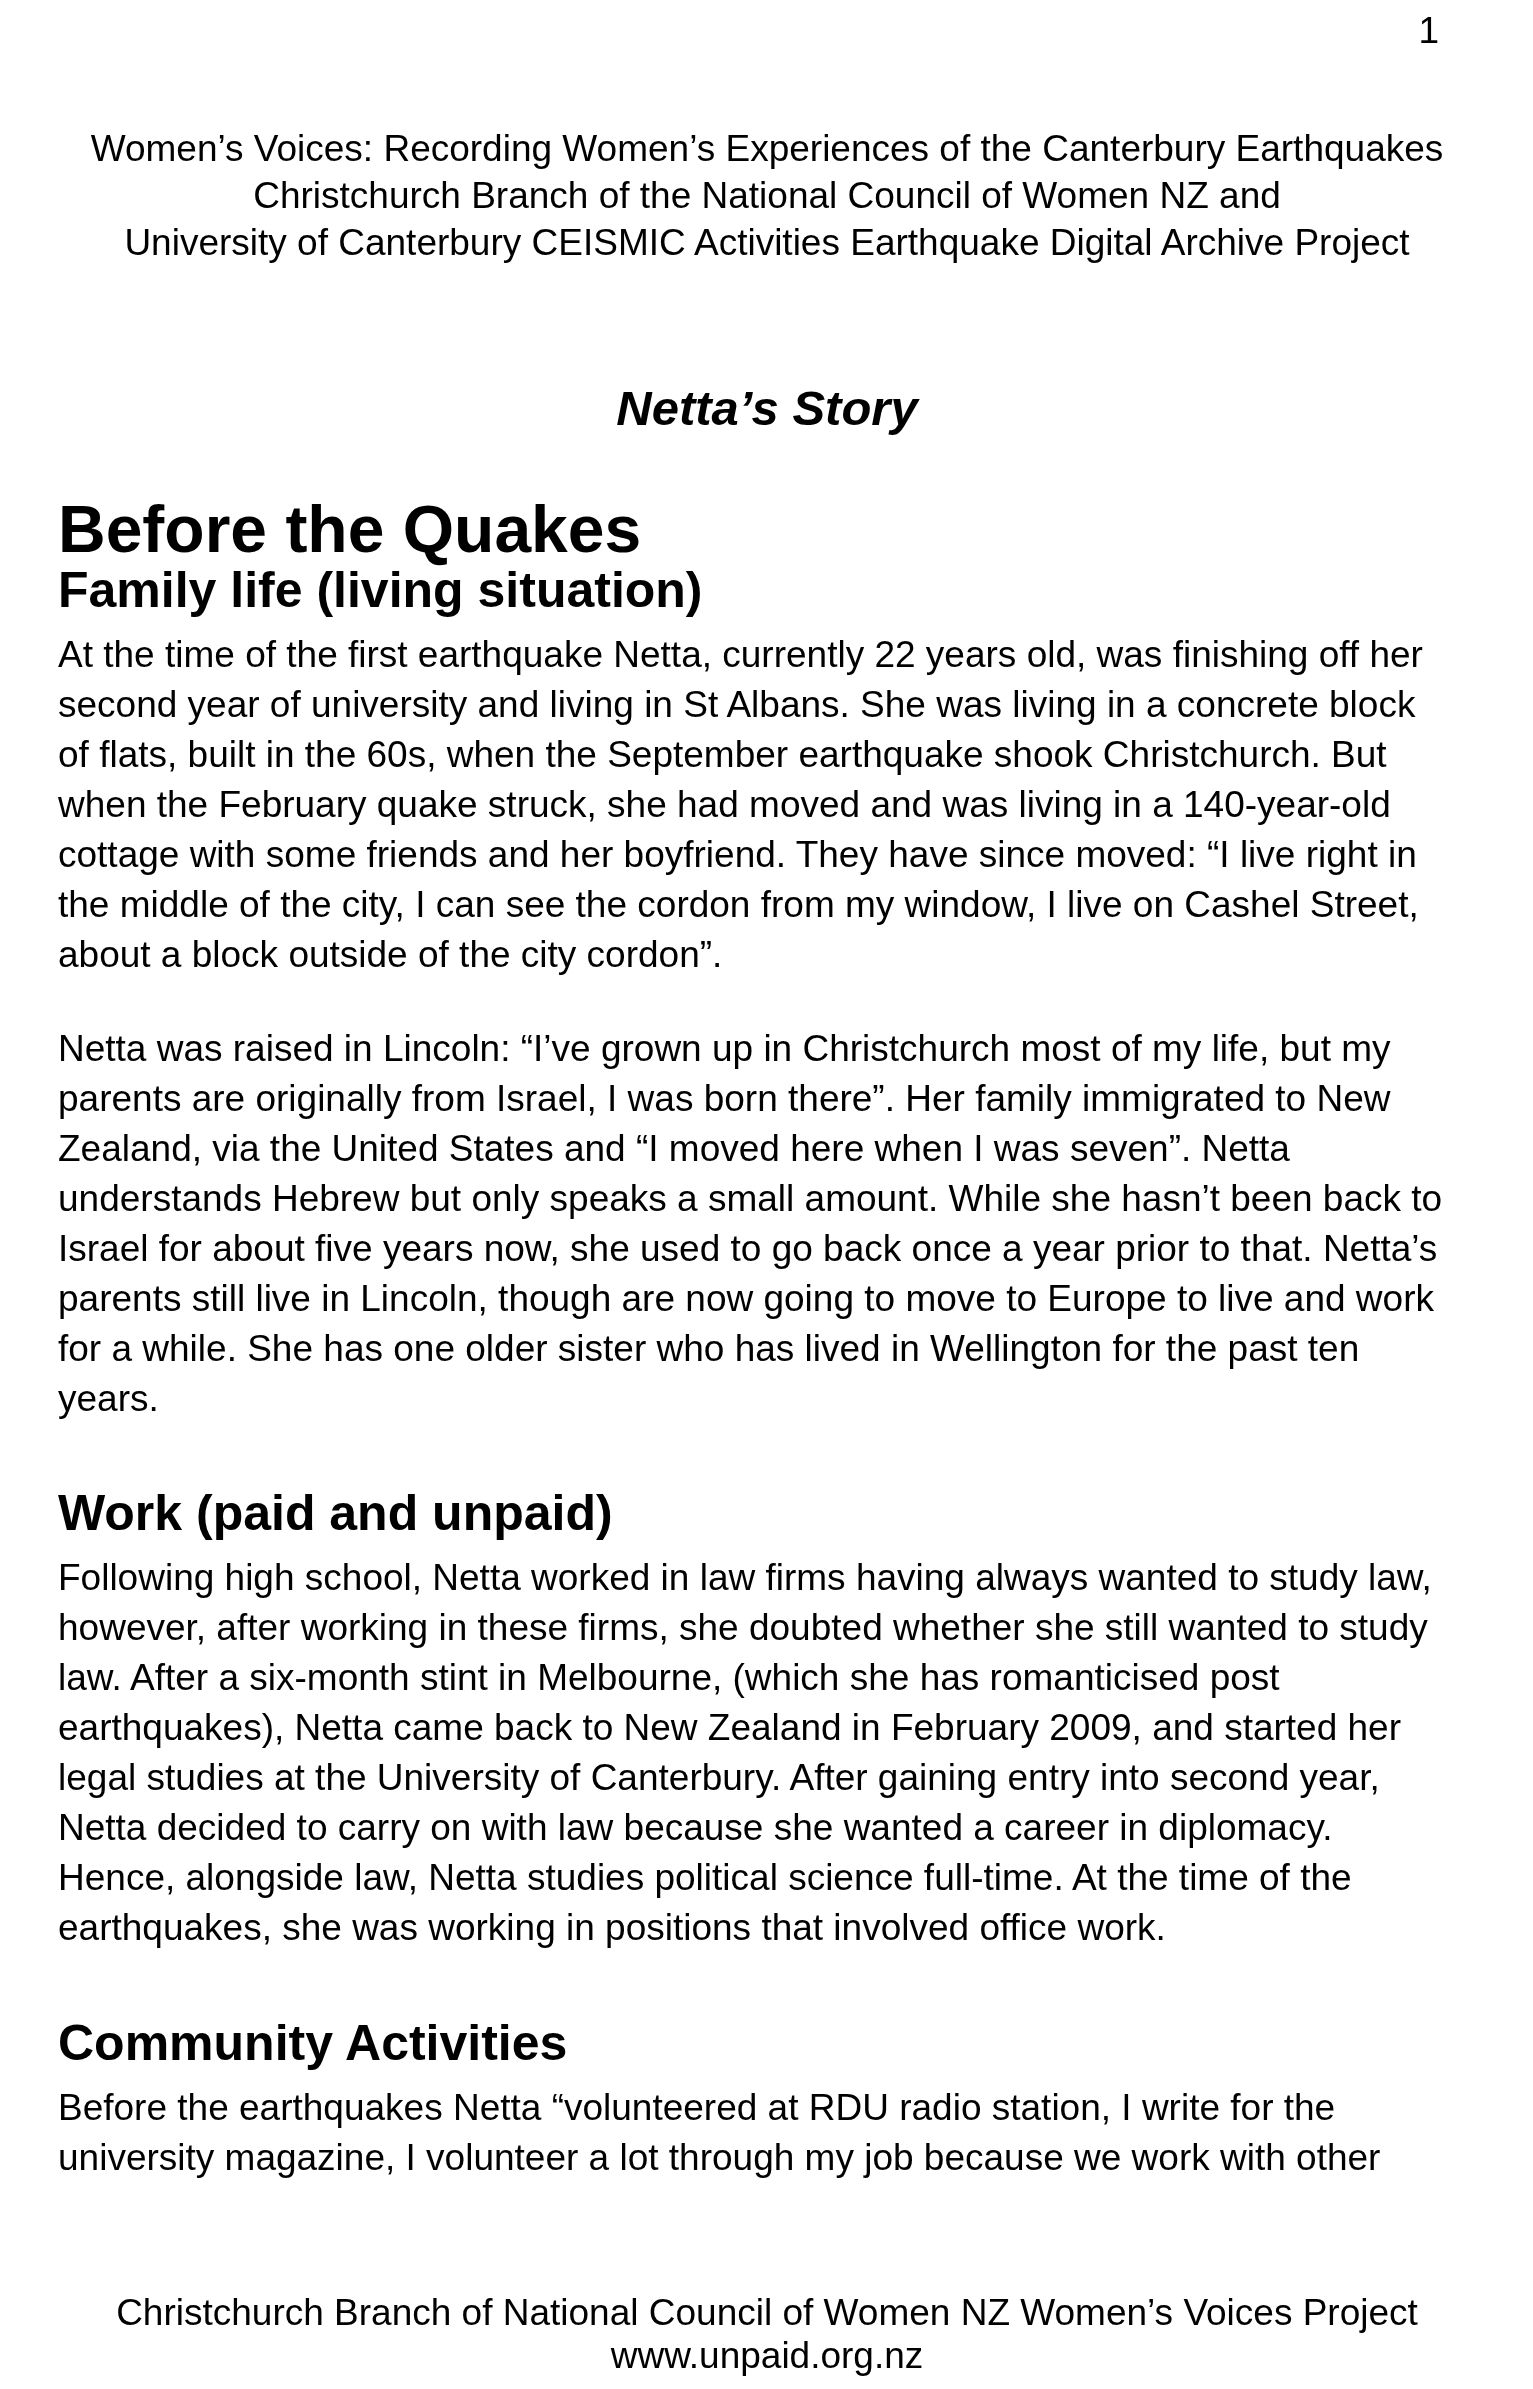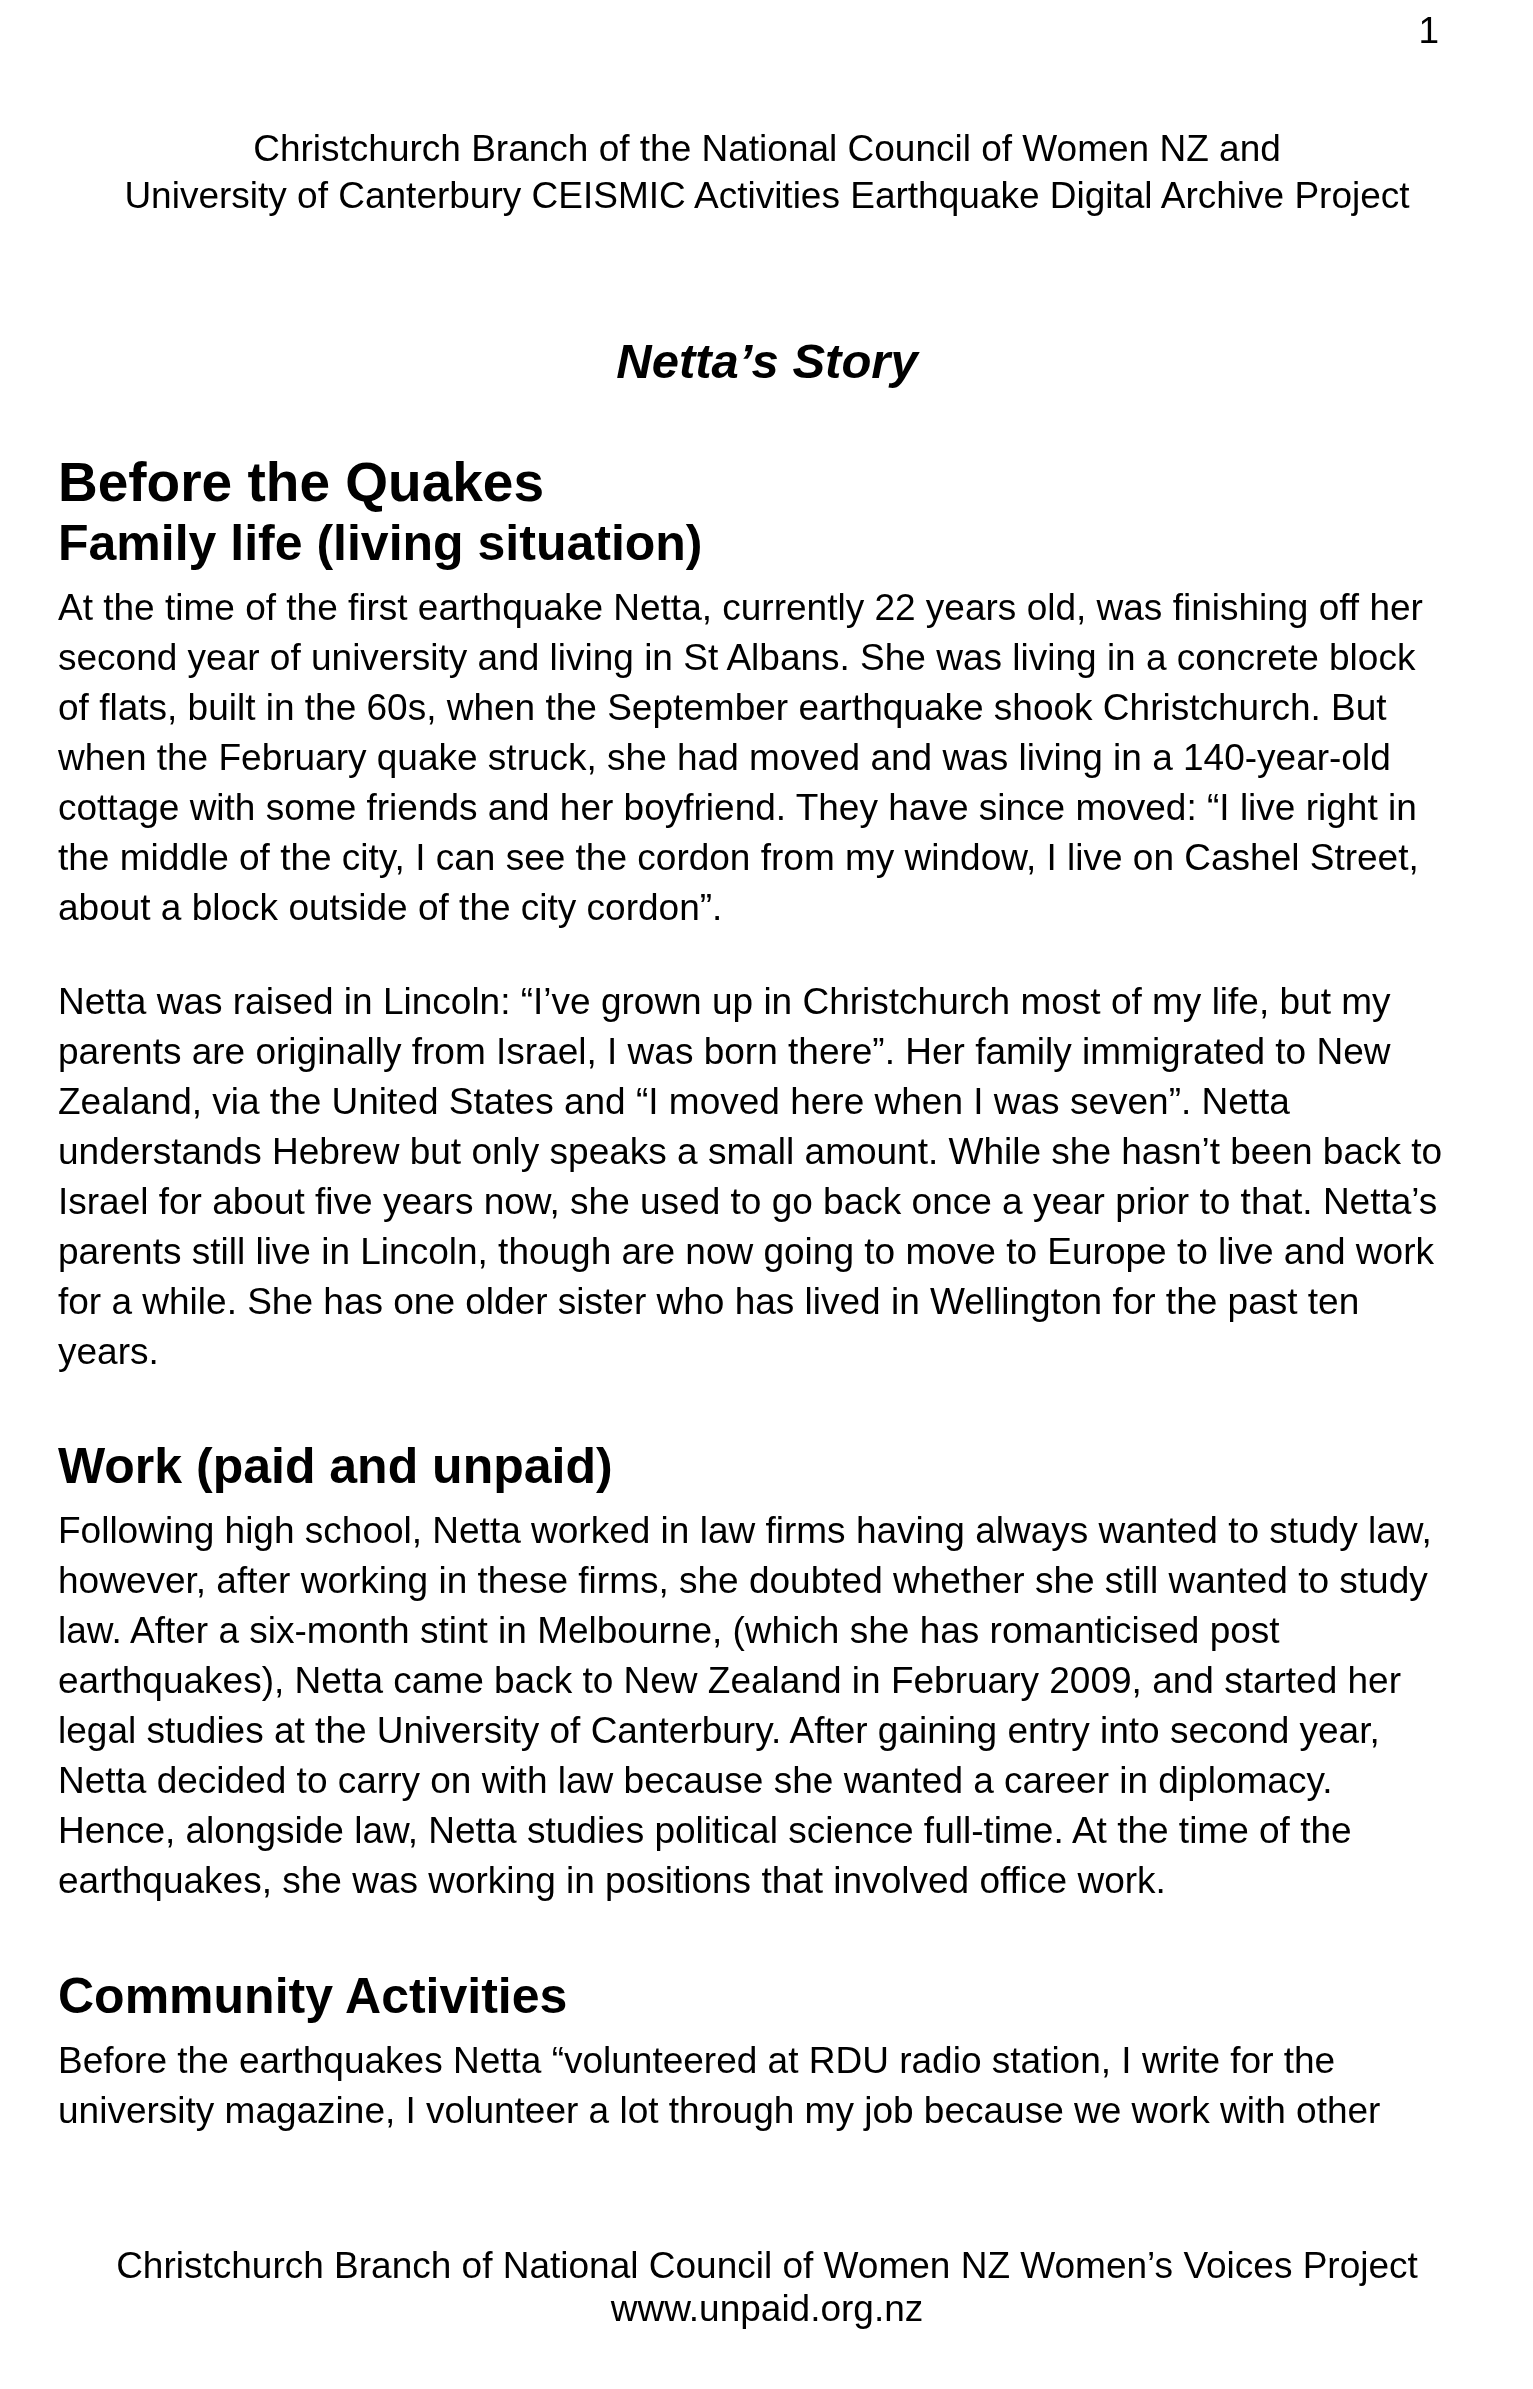--- a/index.html
+++ b/index.html
@@ -34,21 +34,21 @@
   .doc-title {
     margin: 103px 0 0 0;
     font-size: 49px;
     line-height: 78px;
     font-weight: bold;
     font-style: italic;
     text-align: center;
   }
   .sec-heading {
     margin: 50px 0 0 0;
-    font-size: 55px;
+    font-size: 66px;
     line-height: 64px;
     font-weight: bold;
     text-align: left;
   }
   .sub-heading {
     margin: 0;
     font-size: 50px;
     line-height: 58px;
     font-weight: bold;
     text-align: left;
@@ -73,20 +73,21 @@
   .mt-82 { margin-top: 61px; }
 </style>
 </head>
 <body>
 
 <div class="page">
 
   <div class="page-number">1</div>
 
   <header class="doc-header">
+    <div>Women’s Voices: Recording Women’s Experiences of the Canterbury Earthquakes</div>
     <div>Christchurch Branch of the National Council of Women NZ and</div>
     <div>University of Canterbury CEISMIC Activities Earthquake Digital Archive Project</div>
   </header>
 
   <h1 class="doc-title">Netta’s Story</h1>
 
   <h2 class="sec-heading">Before the Quakes</h2>
 
   <h3 class="sub-heading mt-59">Family life (living situation)</h3>
 

